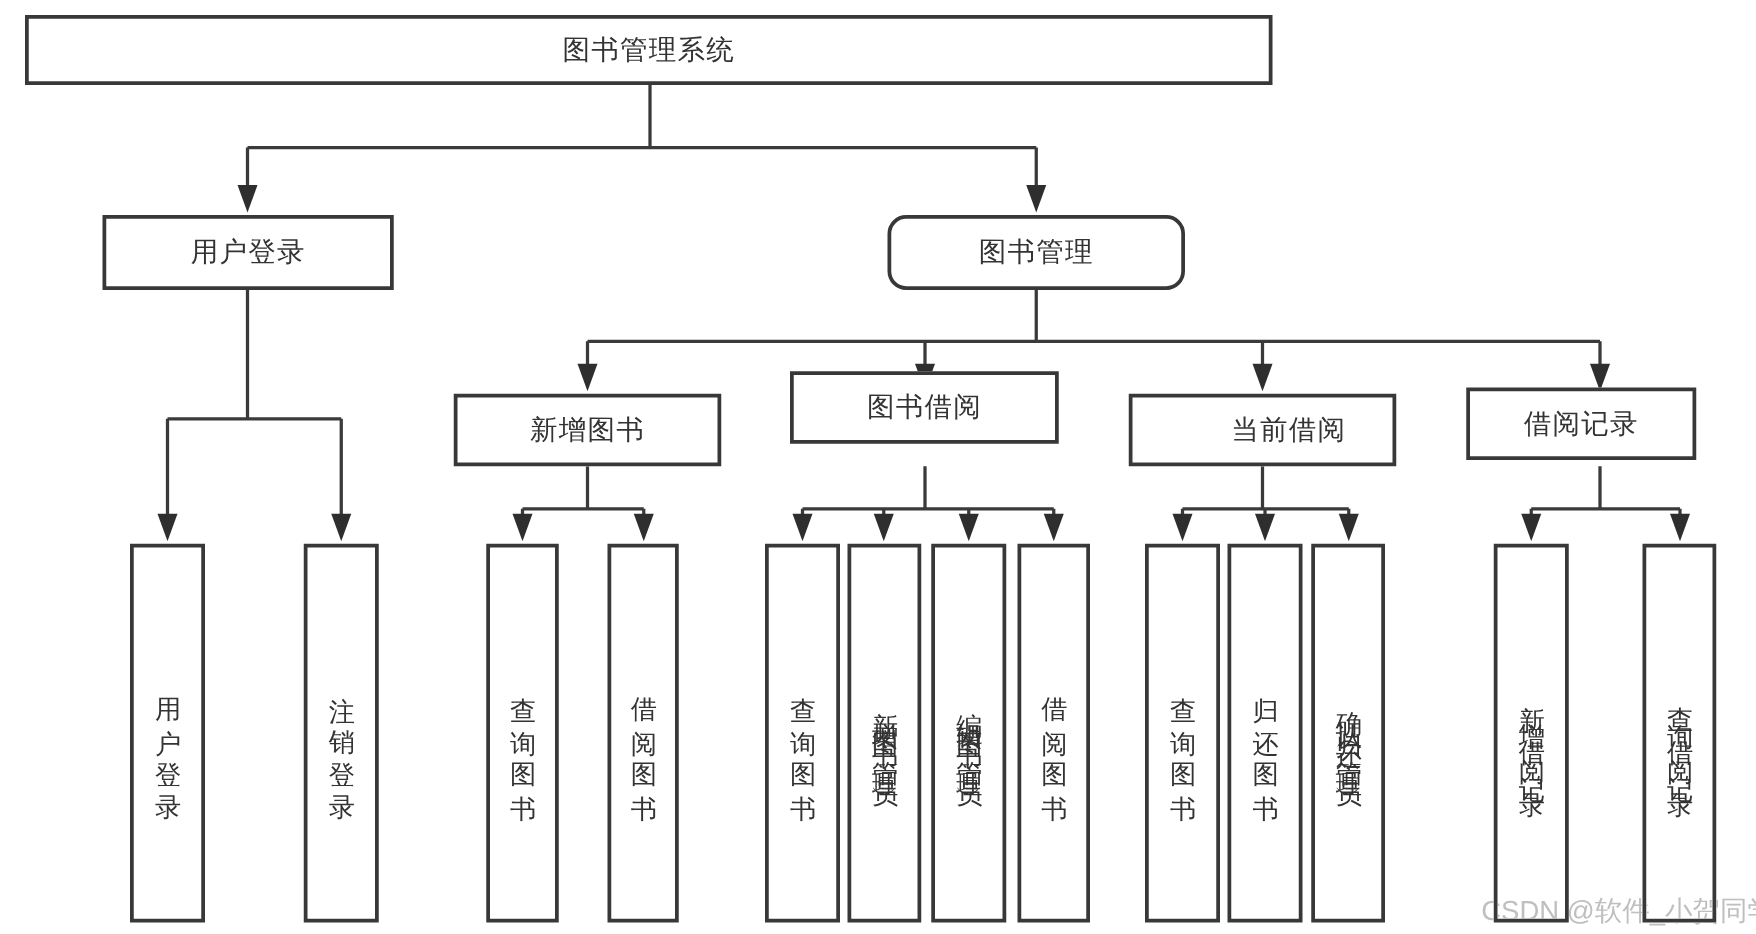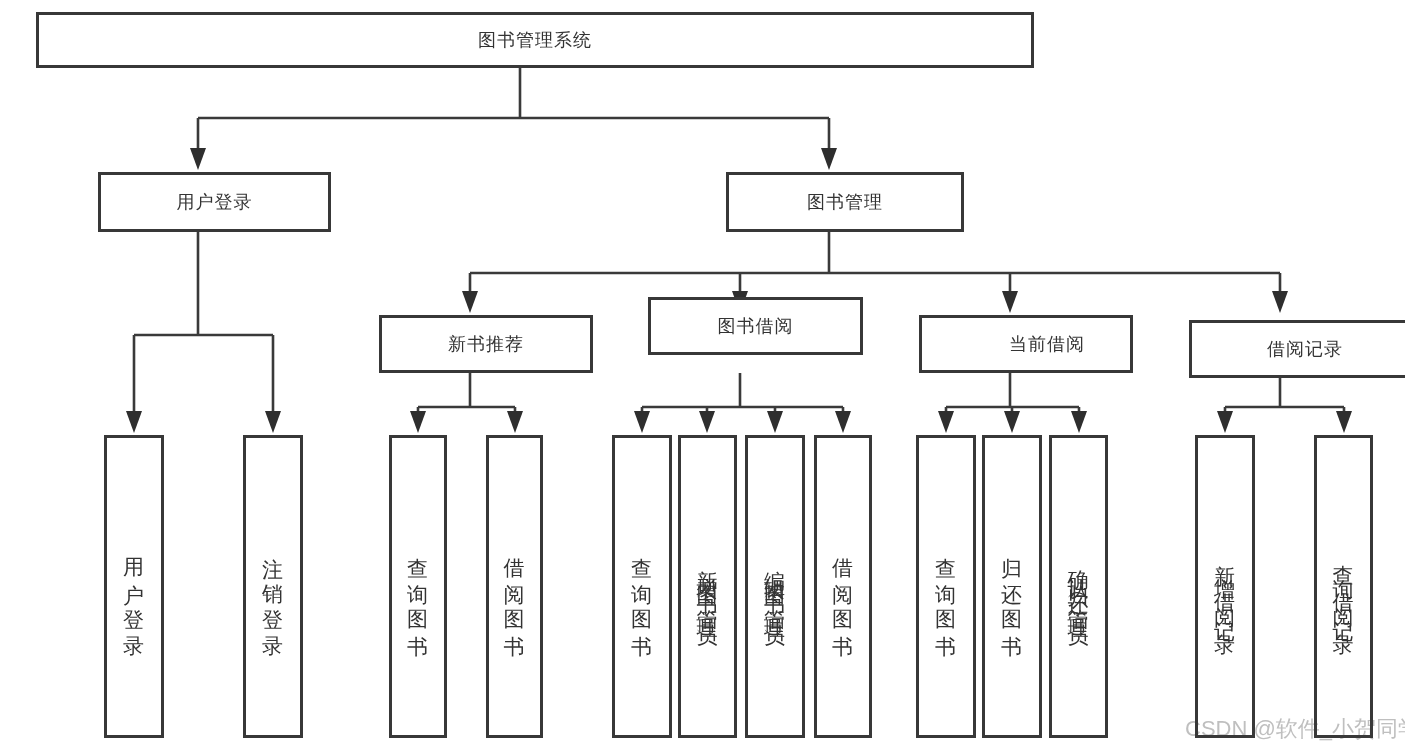--- a/index.html
+++ b/index.html
@@ -11,24 +11,23 @@
     overflow:hidden;
   }
   #wires{position:absolute;left:0;top:0;width:1405px;height:747px;}
   .node{
     position:absolute;
     box-sizing:border-box;
     background:#ffffff;
     border:3px solid #383838;
     display:flex;align-items:center;justify-content:center;
     color:#333333;
-    font-size:18px;
+    font-size:22px;
     letter-spacing:1px;
     z-index:2;
-    margin-left:16px;
   }
   .leaf{
     position:absolute;
     box-sizing:border-box;
     background:#ffffff;
     border:3px solid #383838;
     display:flex;align-items:center;justify-content:center;
     color:#333333;
     font-size:21px;
     z-index:2;
@@ -40,25 +39,25 @@
     line-height:1;
     white-space:nowrap;
   }
   .sp-lg span{letter-spacing:26px;margin-top:13px;}
   .sp-md span{letter-spacing:14px;margin-top:7px;}
   .sp-sm span{letter-spacing:8px;margin-top:4px;}
 
   
   #n-root  {left:20px; top:12px; width:998px; height:56px;}
   #n-login {left:82px; top:172px;width:233px; height:60px;}
-  #n-mgmt  {left:710px;top:172px;width:238px; height:60px;}
+  #n-mgmt  {left:710px;top:172px;width:238px; height:60px;border-radius:15px;}
   #n-newbook{left:363px;top:315px;width:214px;height:58px;}
   #n-borrow{left:632px;top:297px;width:215px;height:58px;}
   #n-current{left:903px;top:315px;width:214px;height:58px;padding-left:42px;}
-  #n-record{left:1173px;top:320px;width:232px;height:58px;}
+  #n-record{left:1173px;top:310px;width:184px;height:58px;}
 
   
   #lf-1 {left:104px; width:60px;}
   #lf-2 {left:243px; width:60px;}
   #lf-3 {left:389px; width:58px;}
   #lf-4 {left:486px; width:57px;}
   #lf-5 {left:612px; width:60px;}
   #lf-6 {left:678px; width:59px;}
   #lf-7 {left:745px; width:60px;}
   #lf-8 {left:814px; width:58px;}
@@ -124,21 +123,21 @@
       <polygon points="1217,411 1233,411 1225,433"></polygon>
       <polygon points="1336,411 1352,411 1344,433"></polygon>
     </g>
   </svg>
 
   <div class="node" id="n-root">图书管理系统</div>
 
   <div class="node" id="n-login">用户登录</div>
   <div class="node" id="n-mgmt">图书管理</div>
 
-  <div class="node" id="n-newbook">新书推荐</div>
+  <div class="node" id="n-newbook">新增图书</div>
   <div class="node" id="n-borrow">图书借阅</div>
   <div class="node" id="n-current">当前借阅</div>
   <div class="node" id="n-record">借阅记录</div>
 
   <div class="leaf sp-lg" id="lf-1">
     <span>用户登录</span>
   </div>
   <div class="leaf sp-lg" id="lf-2">
     <span>注销登录</span>
   </div>

